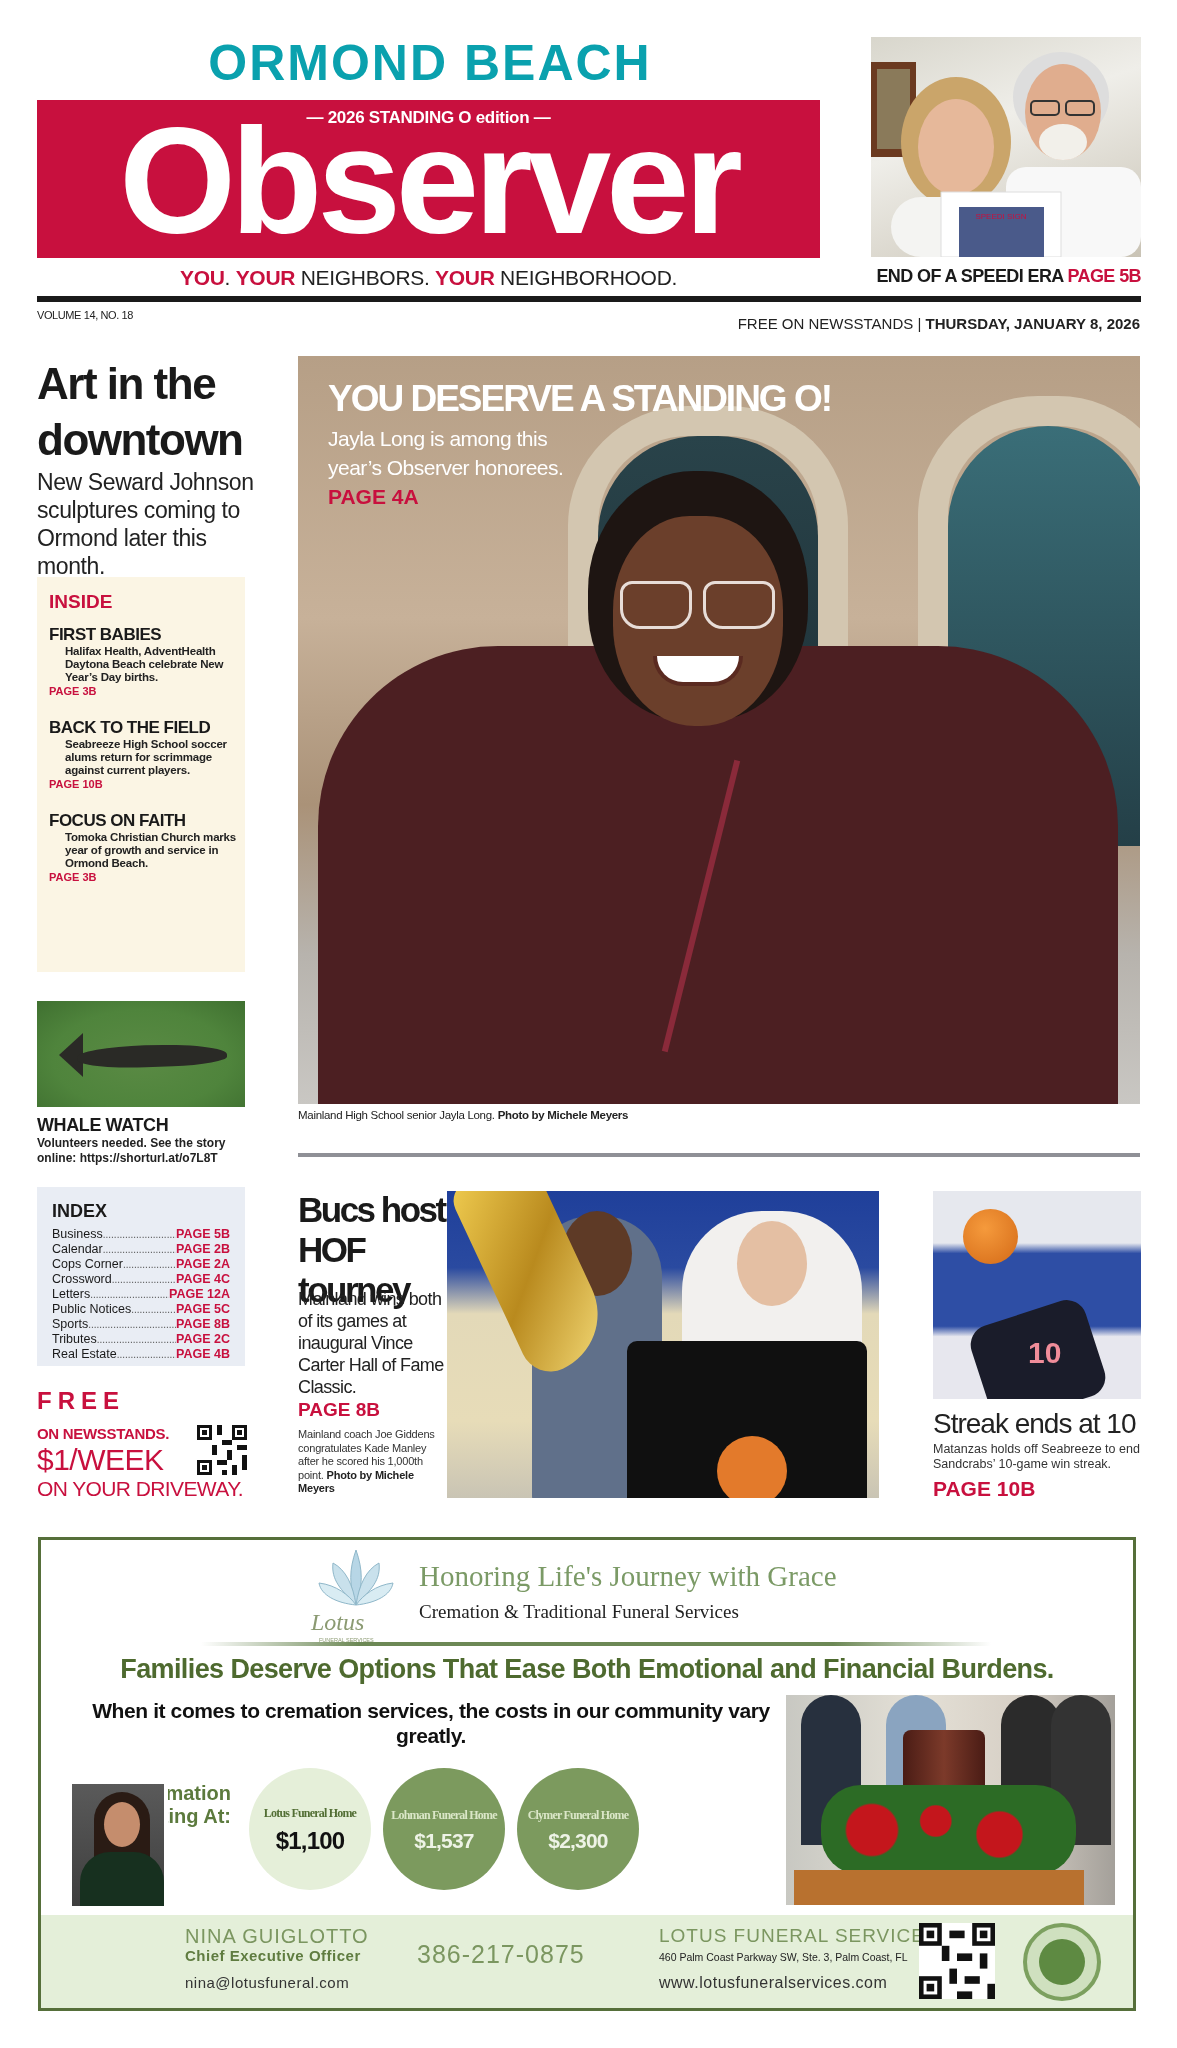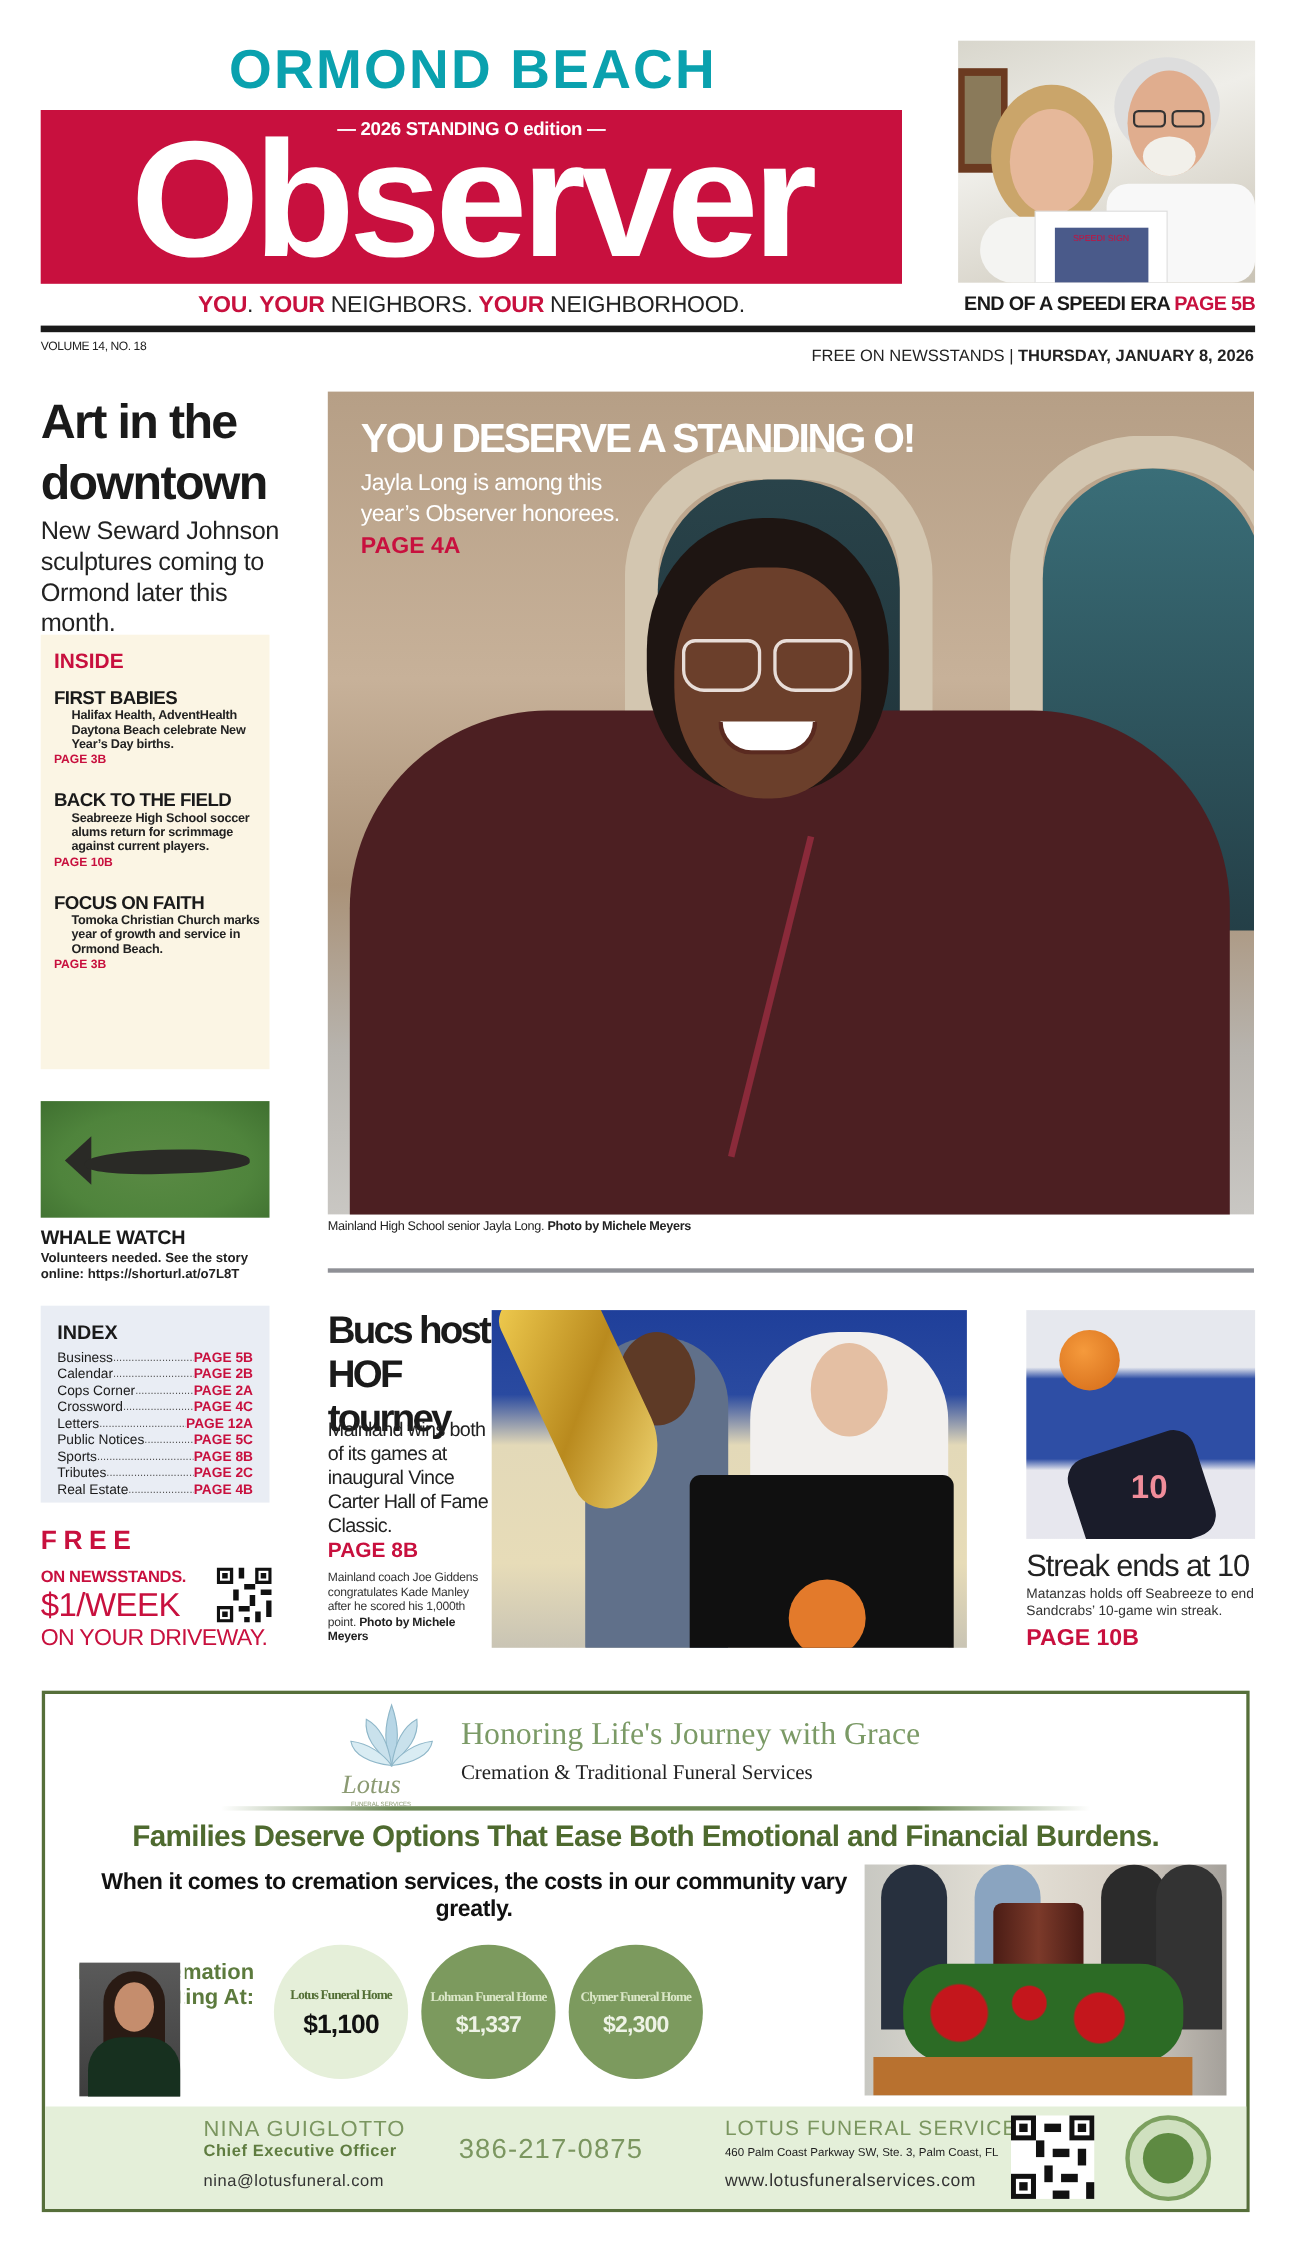--- a/index.html
+++ b/index.html
@@ -349,21 +349,21 @@
   <div id="ad-h" class="abs cond">Families Deserve Options That Ease Both Emotional and Financial Burdens.</div>
   <div id="ad-q" class="abs cond">When it comes to cremation services, the costs in our community vary greatly.</div>
   <div id="ad-dc" class="abs cond">Direct Cremation Starting At:</div>
 
   <div class="circle lotus cond" style="left:208px;">
     <div class="n1">Lotus Funeral Home</div>
     <div class="price">$1,100</div>
   </div>
   <div class="circle cond" style="left:342px;">
     <div class="n1">Lohman Funeral Home</div>
-    <div class="price">$1,337</div>
+    <div class="price">$1,537</div>
   </div>
   <div class="circle cond" style="left:476px;">
     <div class="n1">Clymer Funeral Home</div>
     <div class="price">$2,300</div>
   </div>
 
   <div id="ad-photo" class="abs">
     <div class="mourner" style="left:15px;"></div>
     <div class="mourner" style="left:100px; background:#8aa4c0;"></div>
     <div class="mourner" style="left:215px; background:#2b2b2b;"></div>

